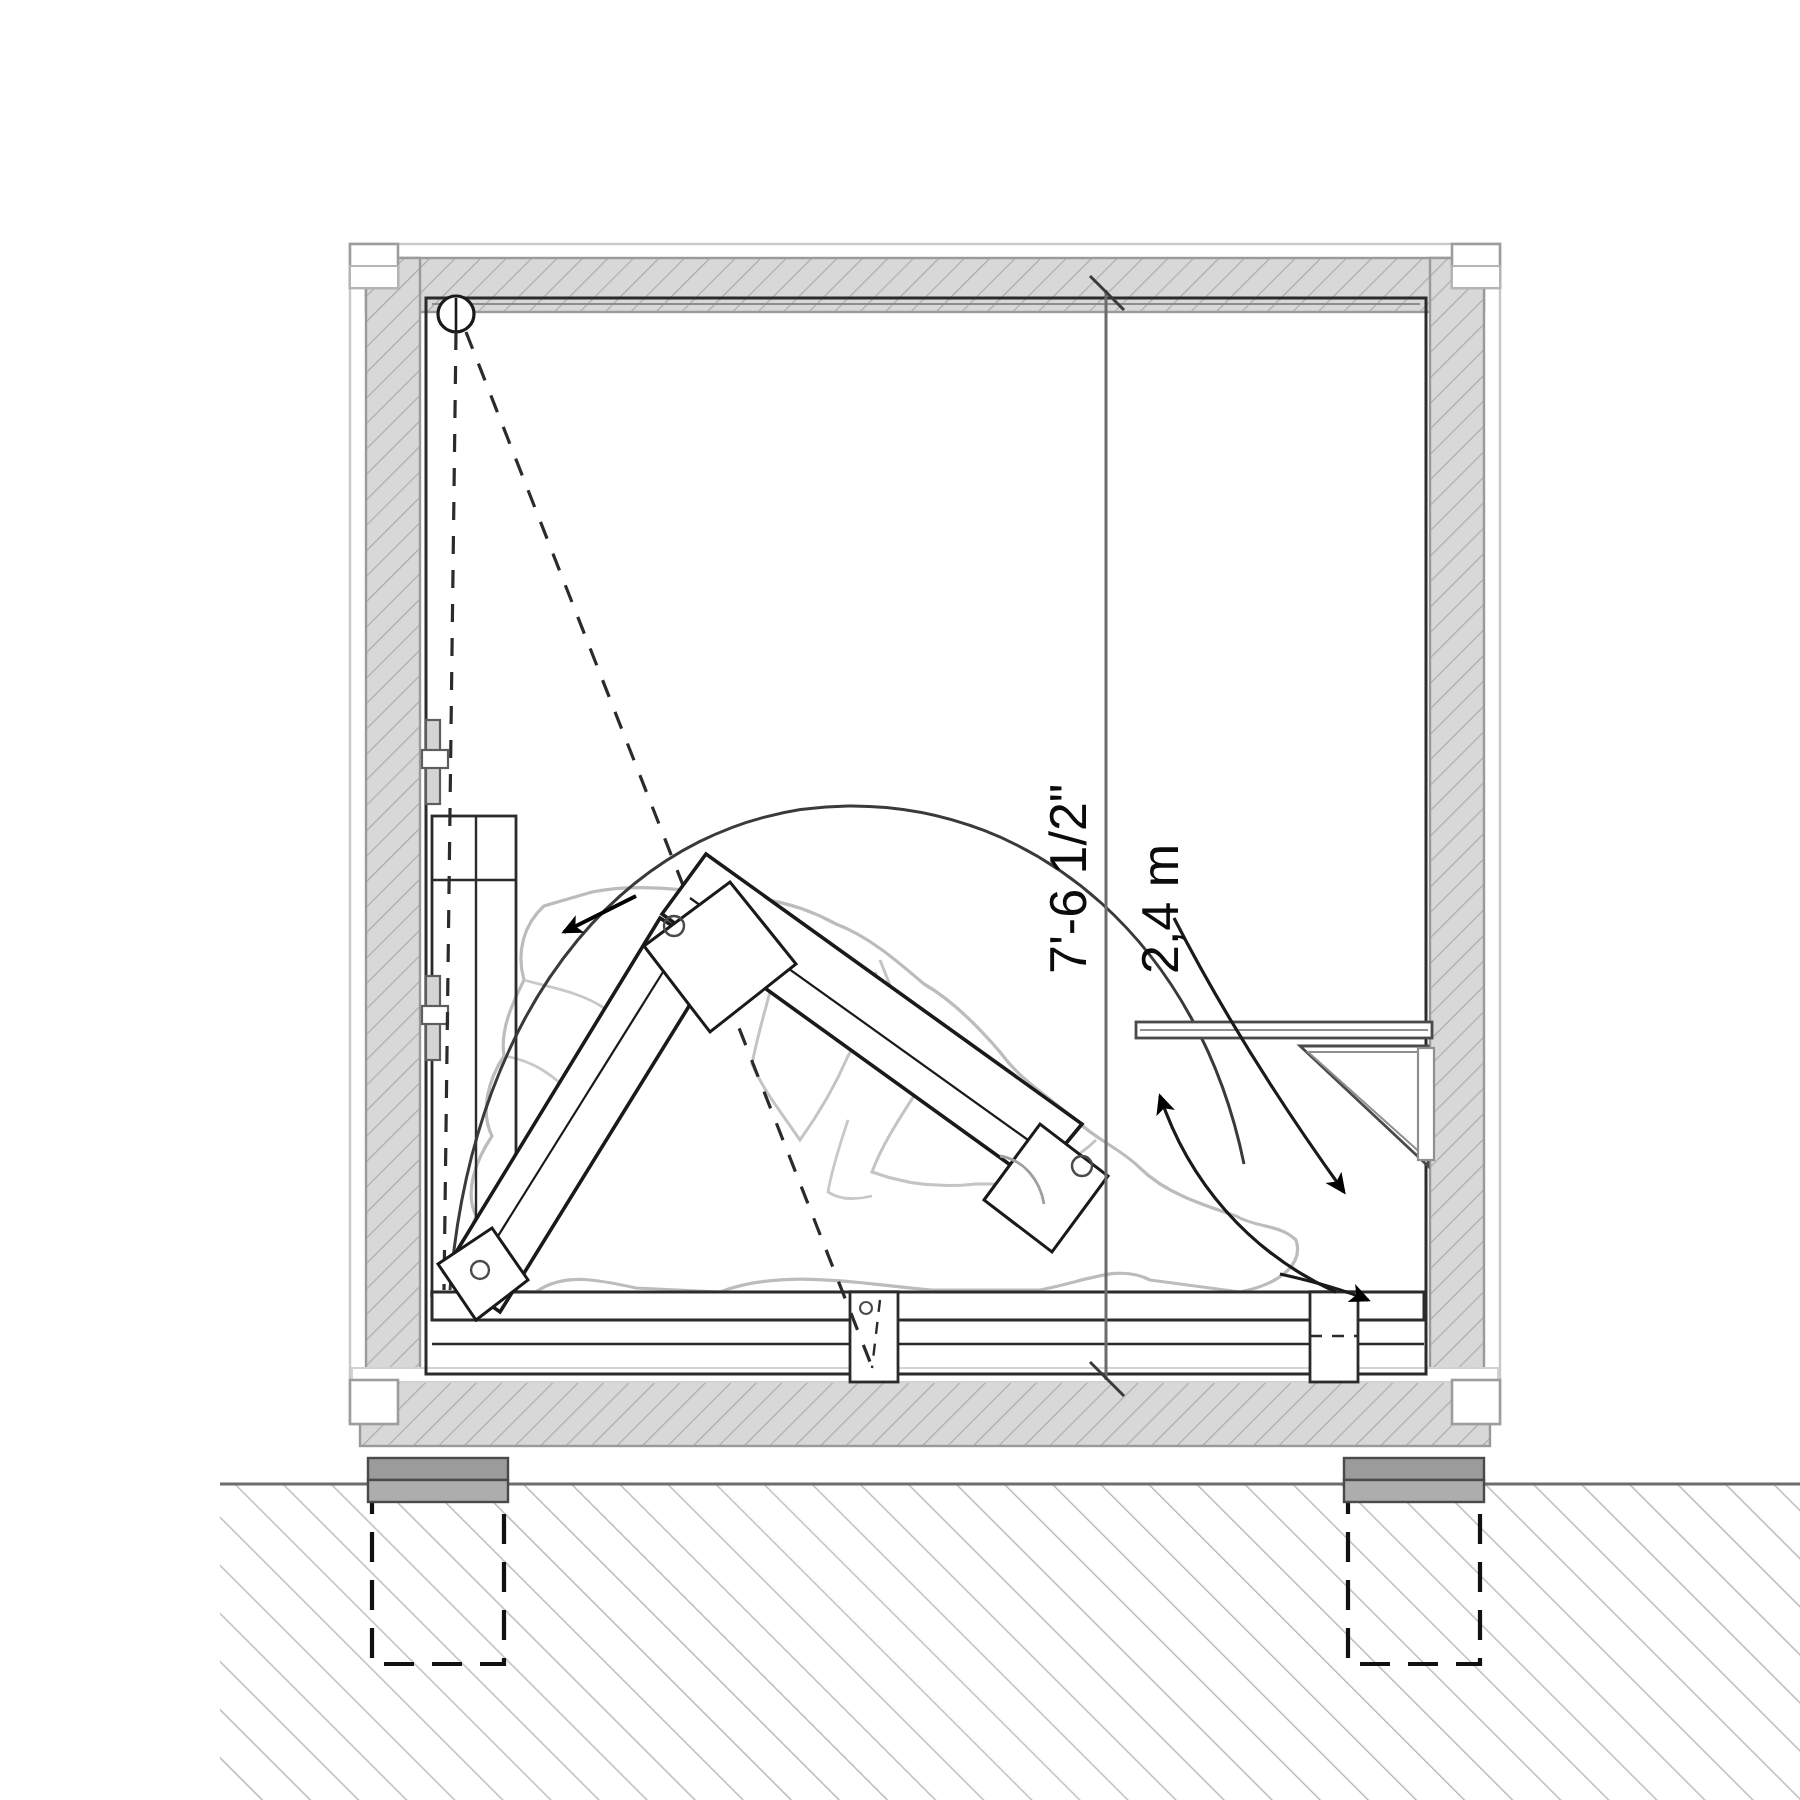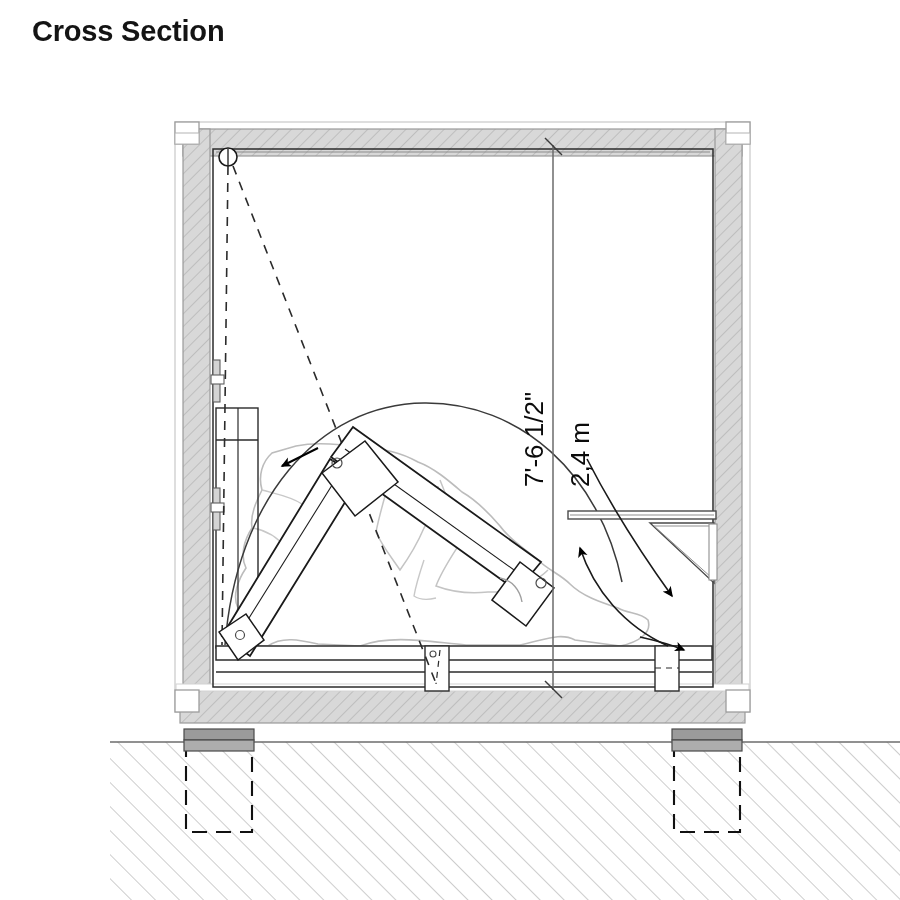--- a/index.html
+++ b/index.html
@@ -46,21 +46,20 @@
     font-size: 26px;
     font-weight: normal;
     fill: #0b0b0b;
   }
 </style>
 </head>
 <body>
 
 <div id="page">
 
-  <div id="drawing-title">Cross Section</div>
 
   <svg id="section-svg" viewBox="0 0 900 900">
     <defs>
 
       <pattern id="hatchWall" width="9" height="9" patternUnits="userSpaceOnUse" patternTransform="rotate(45)">
         <rect width="9" height="9" fill="#d8d8d8"></rect>
         <line x1="0" y1="0" x2="0" y2="9" stroke="#a9a9a9" stroke-width="1.1"></line>
       </pattern>
 
       <pattern id="hatchGround" width="17" height="17" patternUnits="userSpaceOnUse" patternTransform="rotate(-45)">

